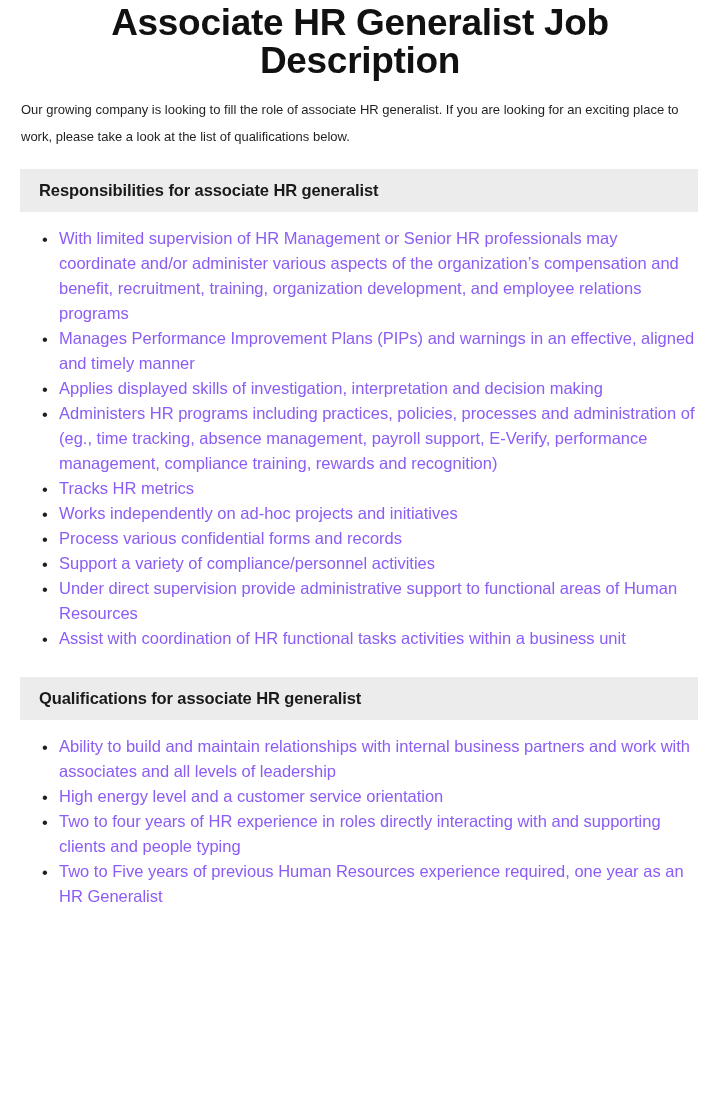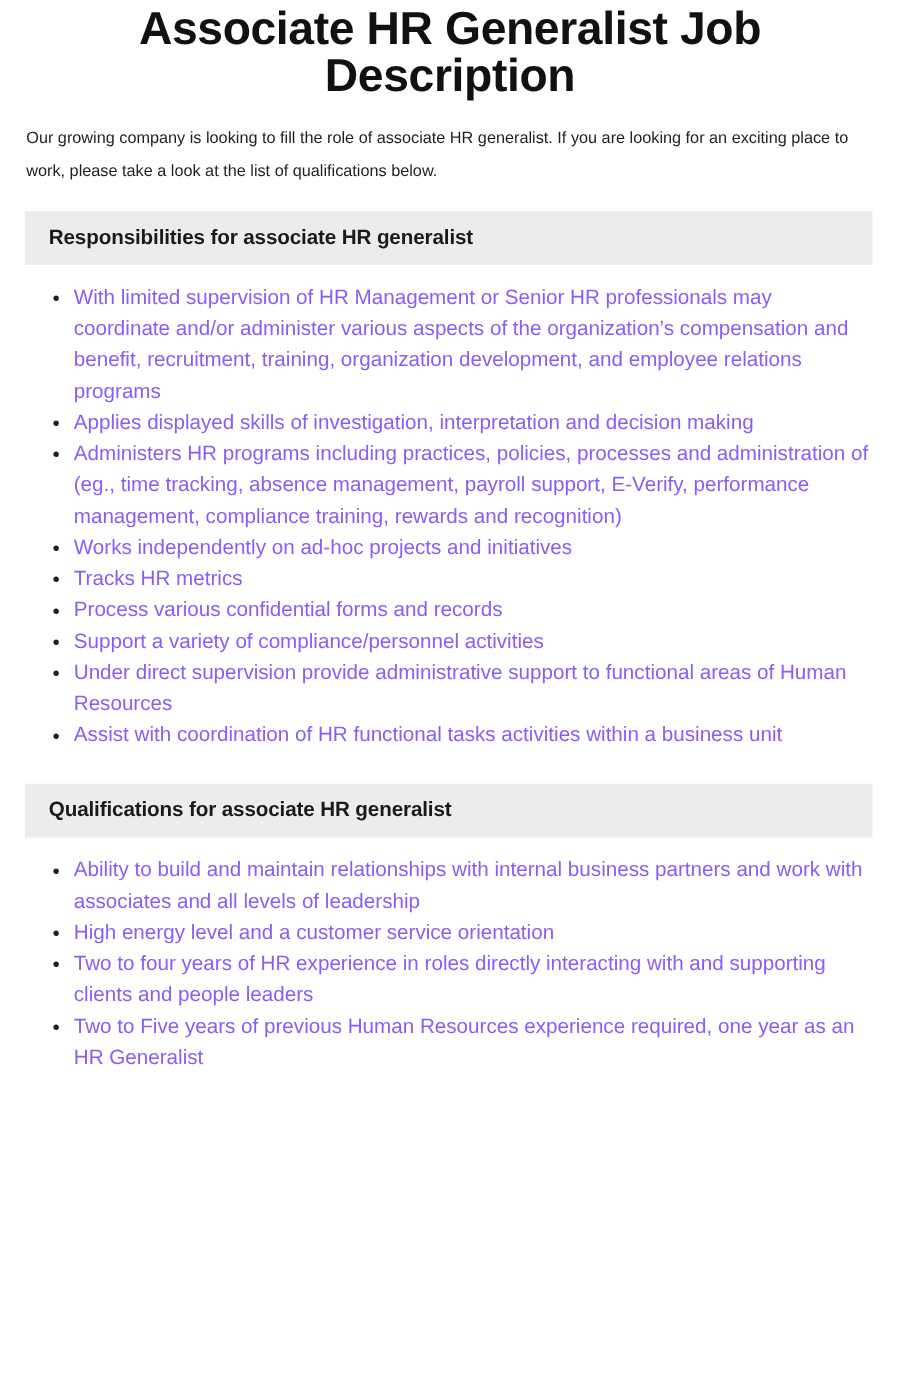--- a/index.html
+++ b/index.html
@@ -93,38 +93,39 @@
   <h1 class="doc-title">Associate HR Generalist Job Description</h1>
 
   <p class="intro">Our growing company is looking to fill the role of associate HR generalist. If you are looking for an exciting place to work, please take a look at the list of qualifications below.</p>
 
   <div class="section section-responsibilities">
     <div class="section-header">
       <span class="section-header-text">Responsibilities for associate HR generalist</span>
     </div>
     <ul class="bullets">
       <li>With limited supervision of HR Management or Senior HR professionals may coordinate and/or administer various aspects of the organization’s compensation and benefit, recruitment, training, organization development, and employee relations programs</li>
+      <li>Manages Performance Improvement Plans (PIPs) and warnings in an effective, aligned and timely manner</li>
       <li>Applies displayed skills of investigation, interpretation and decision making</li>
       <li>Administers HR programs including practices, policies, processes and administration of (eg., time tracking, absence management, payroll support, E-Verify, performance management, compliance training, rewards and recognition)</li>
+      <li>Tracks HR metrics</li>
       <li>Works independently on ad-hoc projects and initiatives</li>
-      <li>Tracks HR metrics</li>
       <li>Process various confidential forms and records</li>
       <li>Support a variety of compliance/personnel activities</li>
       <li>Under direct supervision provide administrative support to functional areas of Human Resources</li>
       <li>Assist with coordination of HR functional tasks activities within a business unit</li>
     </ul>
   </div>
 
   <div class="section section-qualifications">
     <div class="section-header">
       <span class="section-header-text">Qualifications for associate HR generalist</span>
     </div>
     <ul class="bullets">
       <li>Ability to build and maintain relationships with internal business partners and work with associates and all levels of leadership</li>
       <li>High energy level and a customer service orientation</li>
-      <li>Two to four years of HR experience in roles directly interacting with and supporting clients and people leaders</li>
+      <li>Two to four years of HR experience in roles directly interacting with and supporting clients and people typing</li>
       <li>Two to Five years of previous Human Resources experience required, one year as an HR Generalist</li>
     </ul>
   </div>
 
   <div class="spacer-bottom"></div>
 
 </div>
 
 </body></html>

